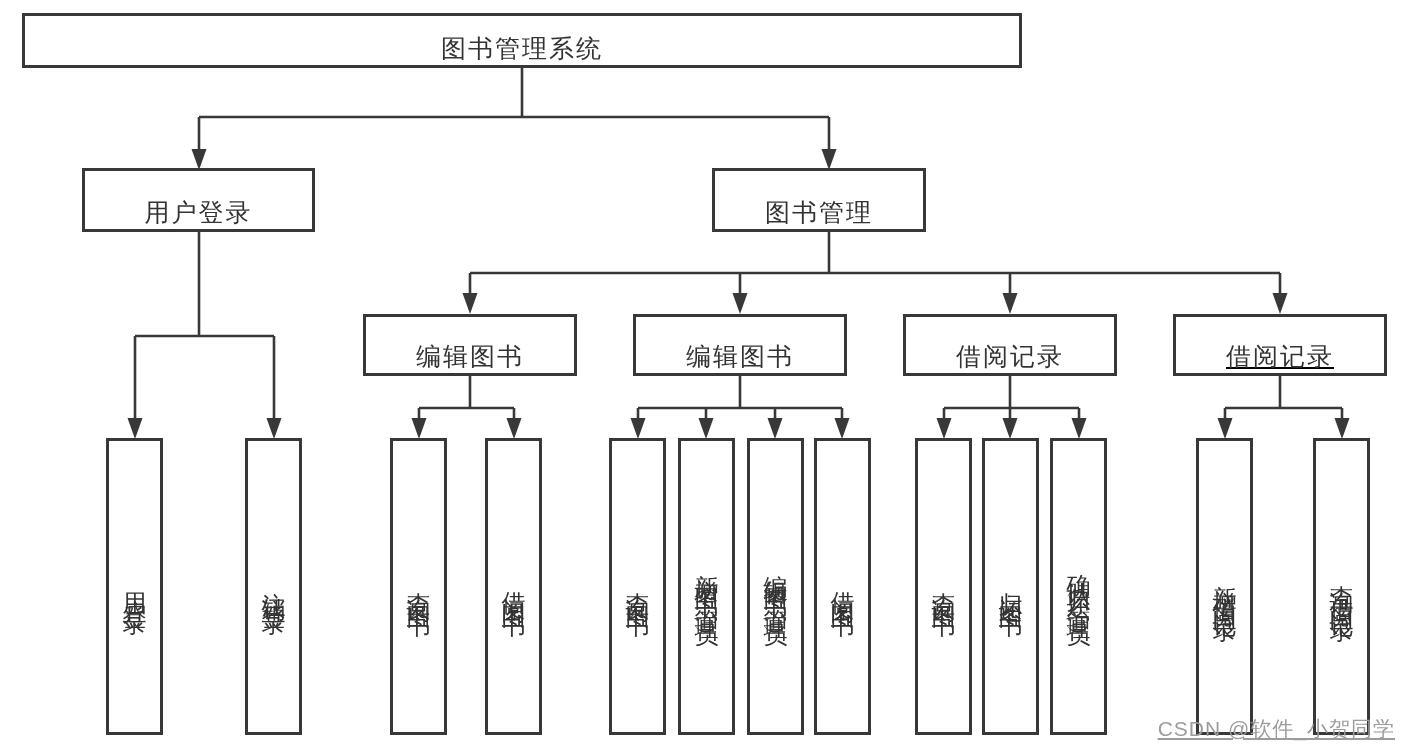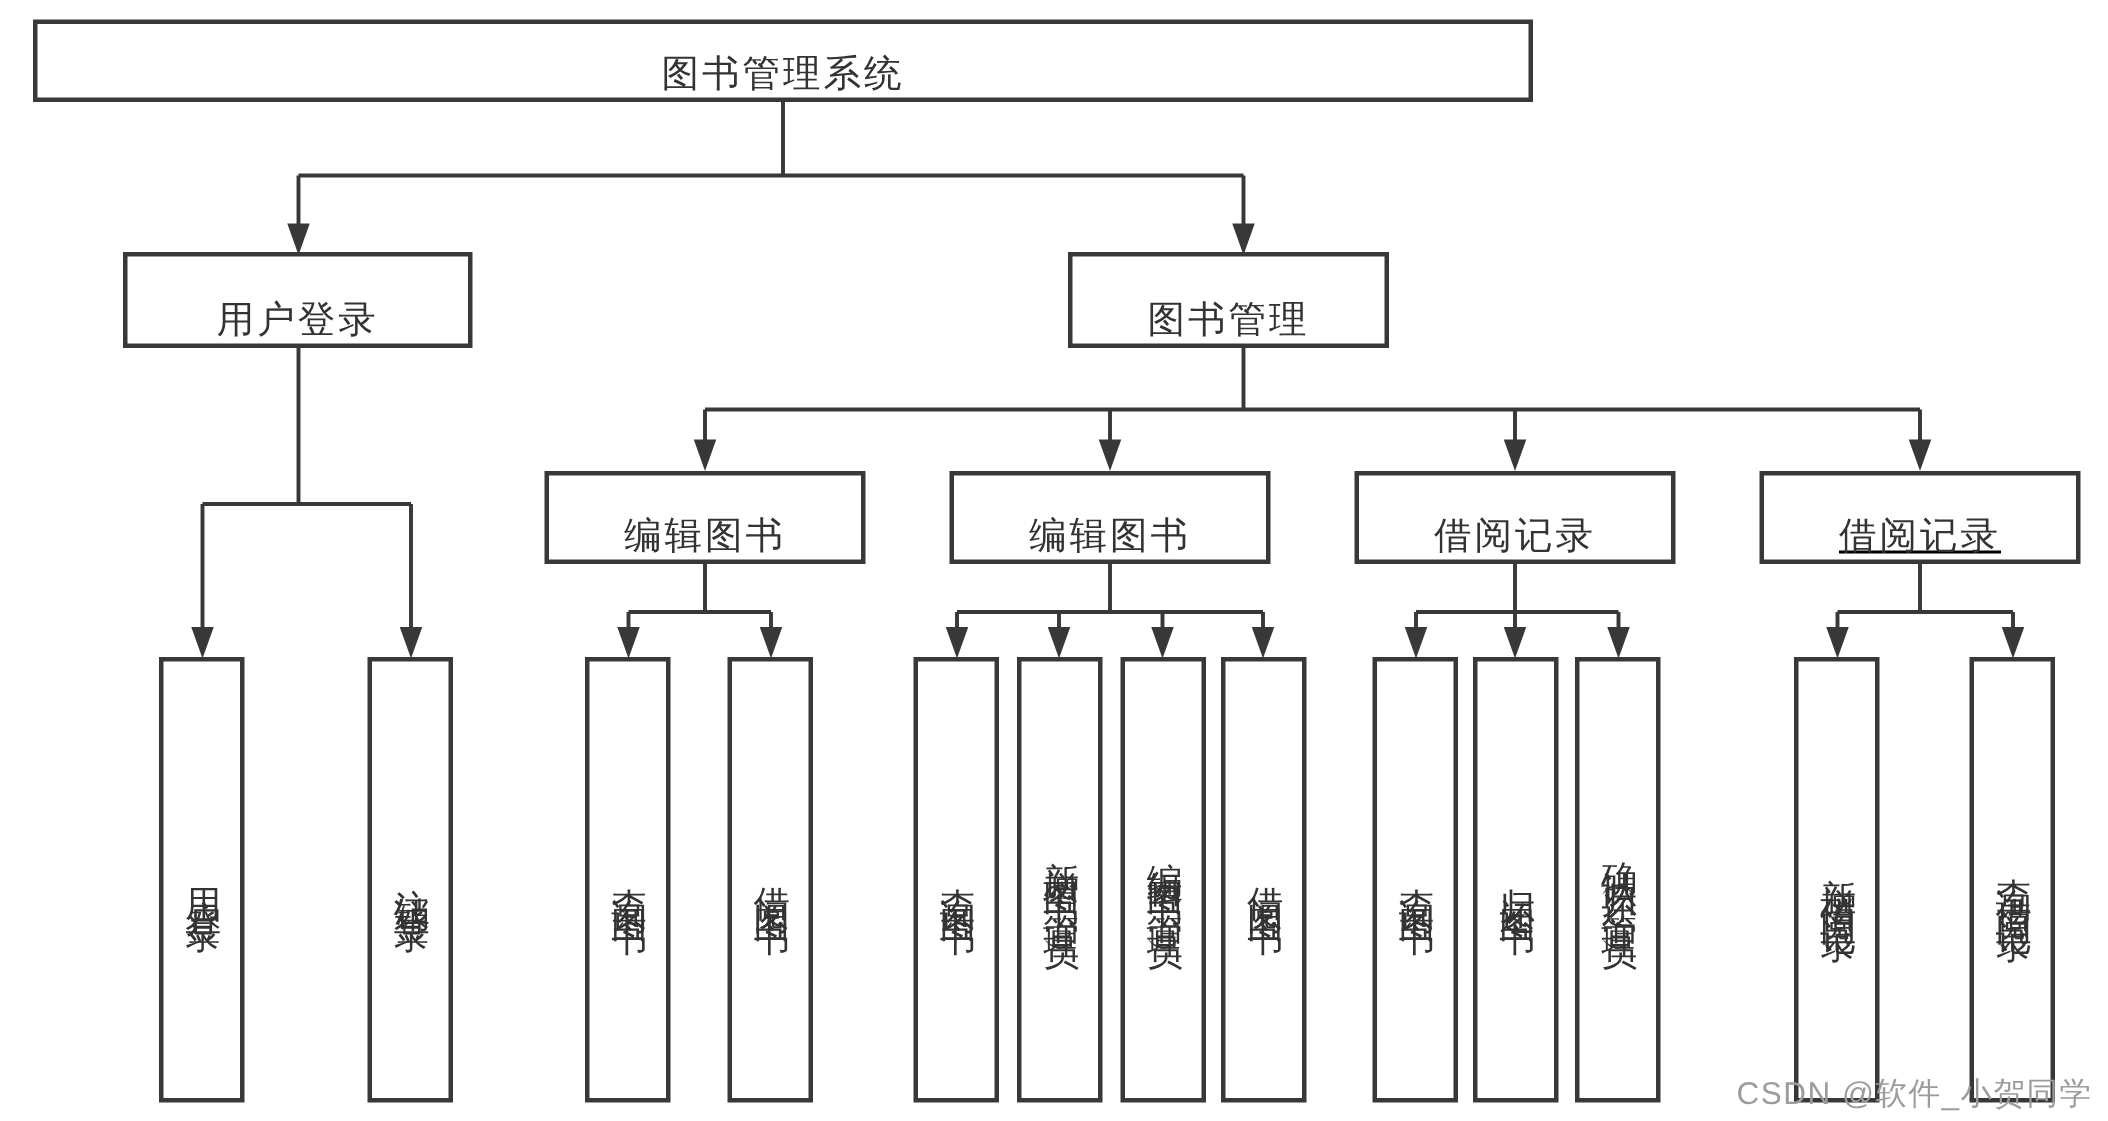--- a/index.html
+++ b/index.html
@@ -53,20 +53,21 @@
     white-space: nowrap;
   }
   .watermark {
     position: absolute;
     right: 10px;
     bottom: 4px;
     font-size: 21px;
     letter-spacing: 1px;
     color: #9c9c9c;
     white-space: nowrap;
+    text-decoration: underline;
   }
 </style>
 </head>
 <body>
 
 <div class="canvas">
 
   <svg class="connectors" viewBox="0 0 1405 747" xmlns="http://www.w3.org/2000/svg">
     <g stroke="#383838" stroke-width="2.6" fill="none">
 

